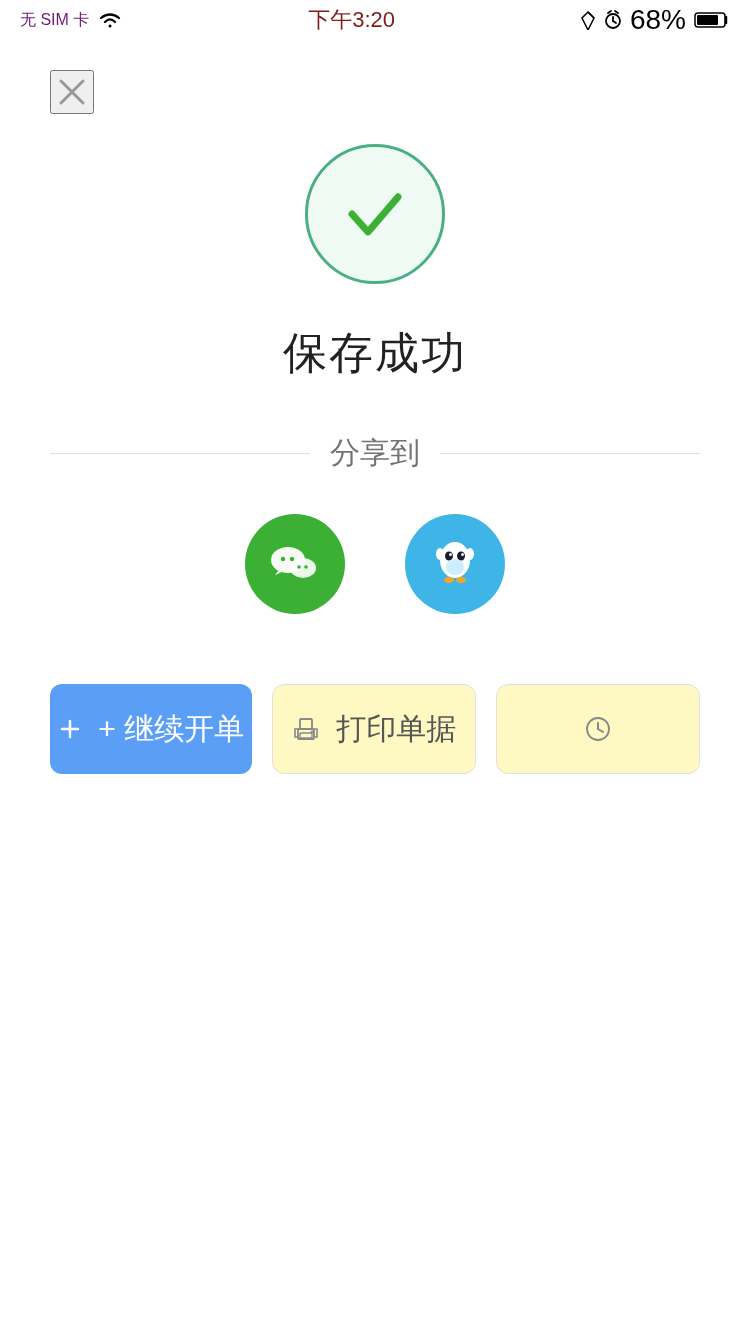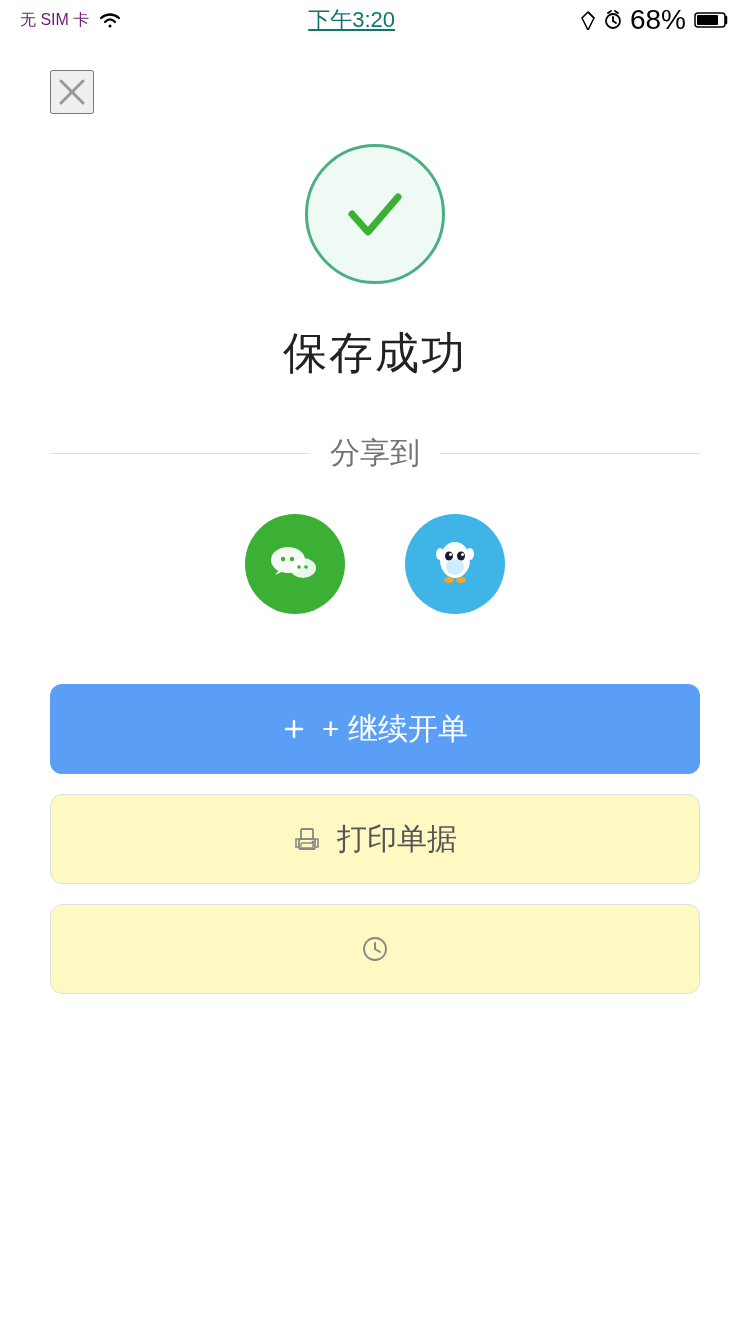--- a/index.html
+++ b/index.html
@@ -26,22 +26,21 @@
       display: flex;
       align-items: center;
       gap: 8px;
       font-size: 16px;
       font-weight: 500;
       color: #701a75;
     }
     .status-center {
       font-size: 22px;
       font-weight: 500;
-      color: #0f766e;
-      text-decoration: underline;
+      color: #7f1d1d;
     }
     .status-right {
       display: flex;
       align-items: center;
       gap: 8px;
       font-size: 28px;
       color: #000;
     }
 
     
@@ -131,21 +130,21 @@
       background: #3cb034;
     }
     .share-icon-btn.qq {
       background: #3eb5e6;
     }
 
     
     .action-buttons {
       width: 100%;
       display: flex;
-      flex-direction: column;
+      flex-direction: row;
       gap: 20px;
     }
     .action-btn {
       width: 100%;
       height: 90px;
       border-radius: 12px;
       display: flex;
       align-items: center;
       justify-content: center;
       gap: 16px;

